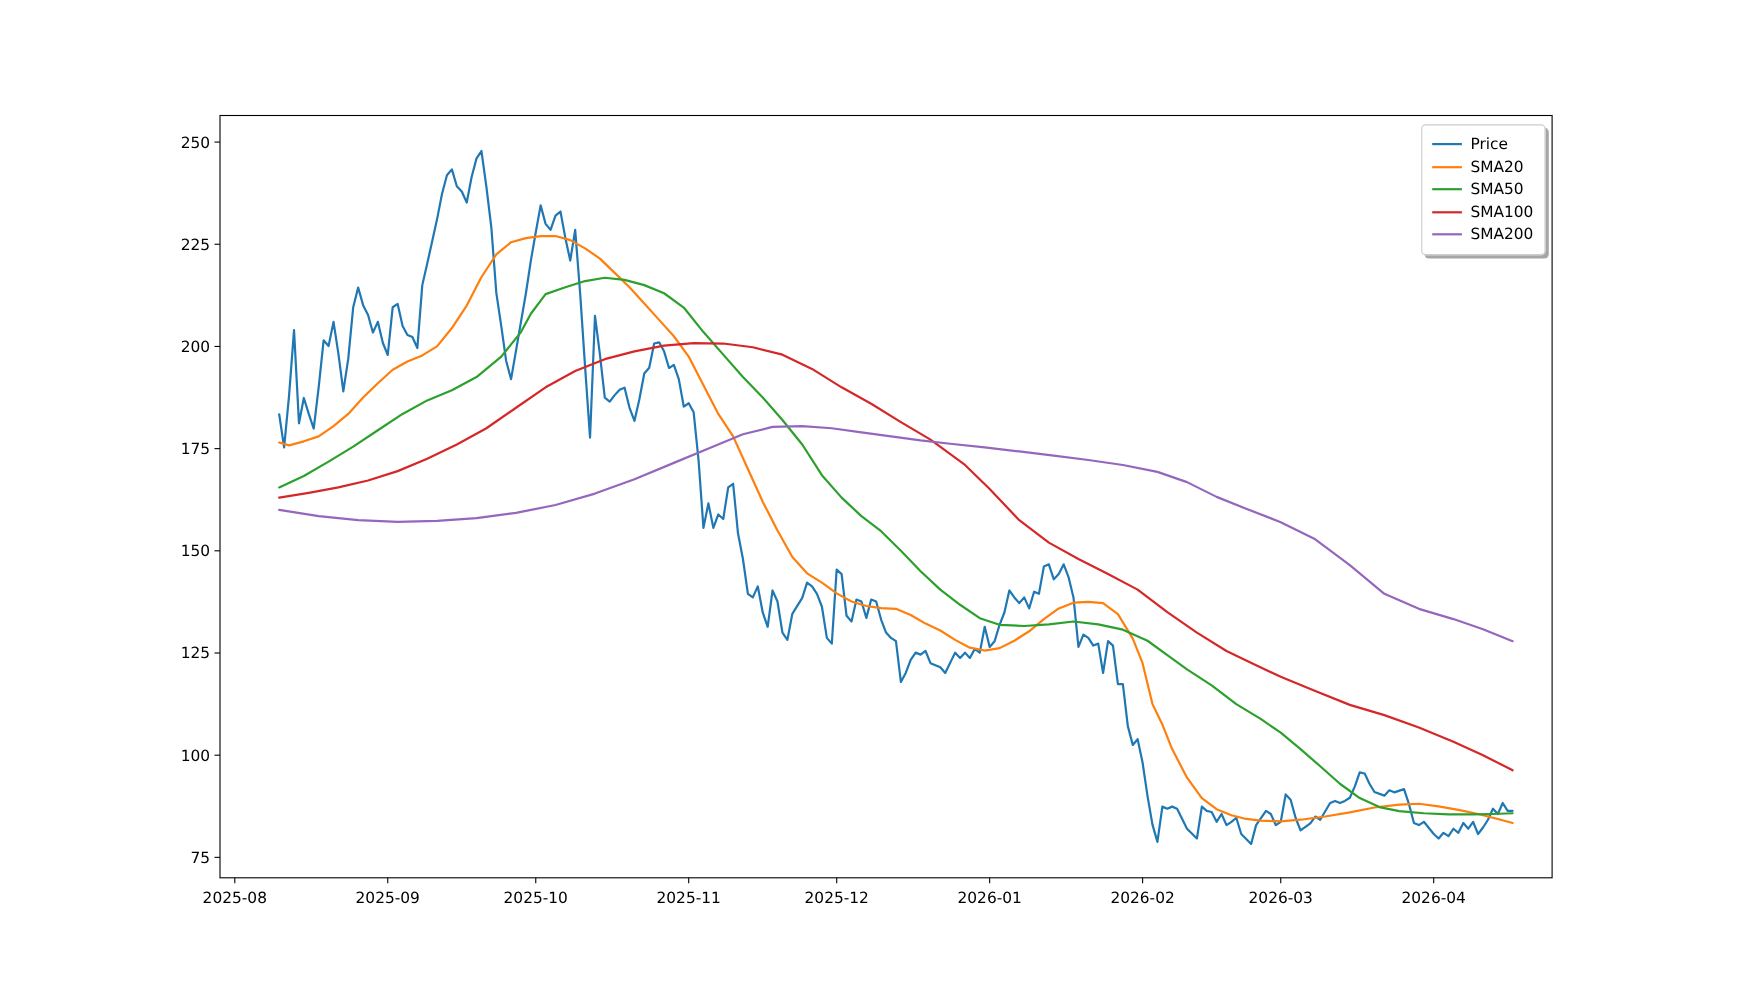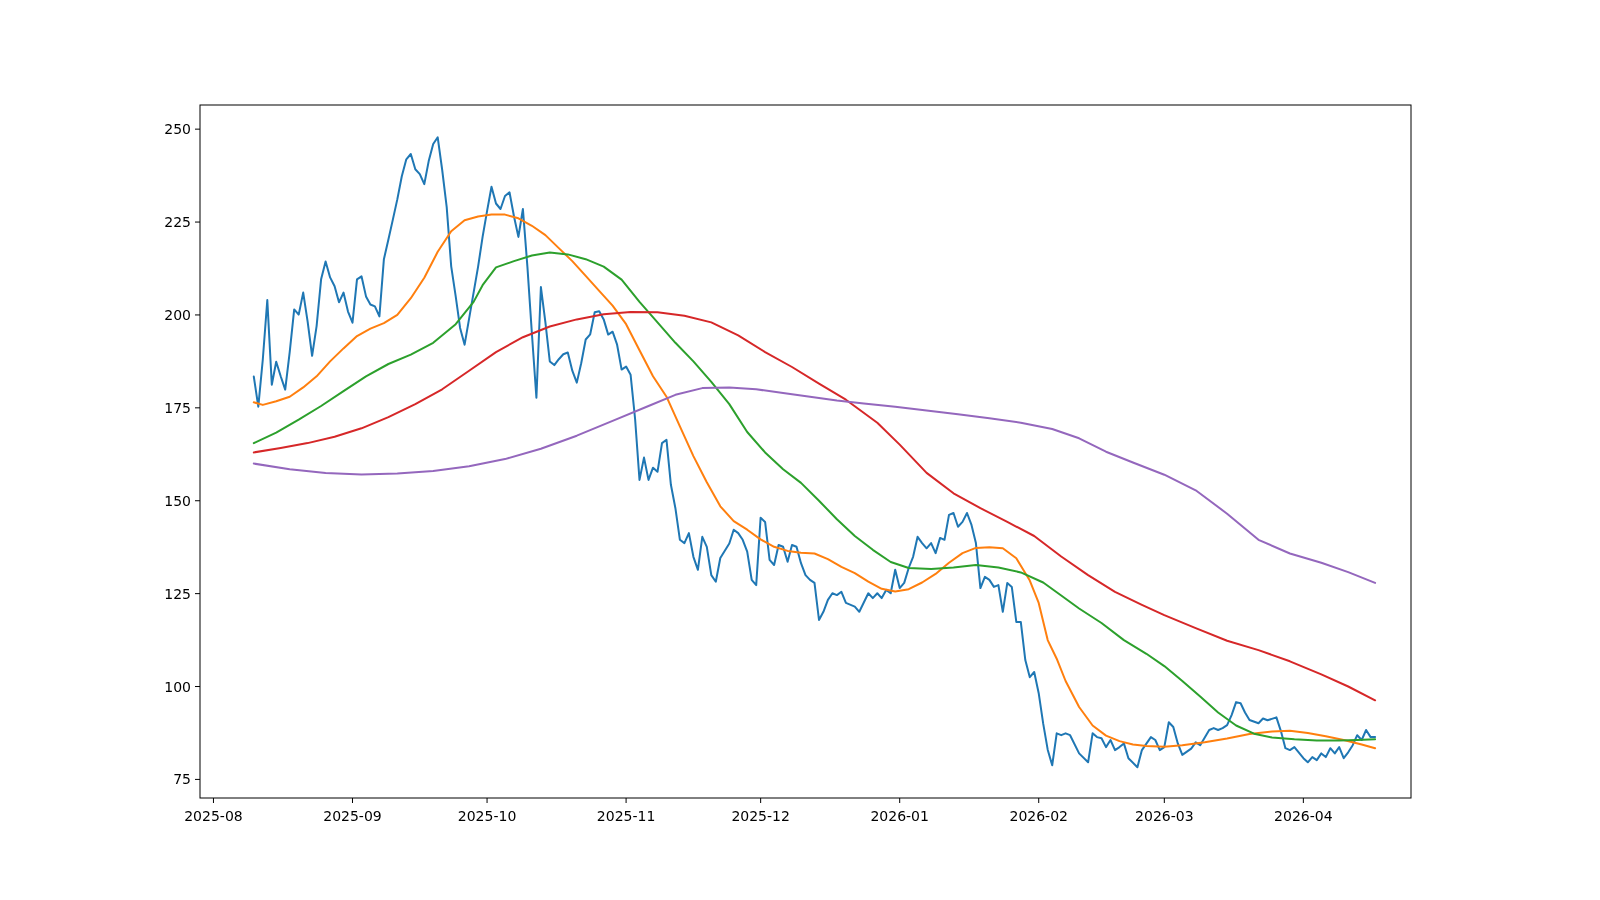--- a/index.html
+++ b/index.html
@@ -91,13 +91,35 @@
           <rect x="200" y="105" width="1211" height="693"></rect>
         </clipPath>
       </defs>
       <polyline points="253.8,376.6 258.3,406.7 262.8,359.5 267.3,300.1 271.8,384.8 276.2,361.8 280.7,376.3 285.2,389.6 289.7,352.1 294.2,309.4 298.7,314.6 303.2,292.6 307.6,321.3 312.1,355.8 316.6,326.1 321.1,279.3 325.6,261.4 330.1,277.4 334.6,286.3 339.0,302.3 343.5,292.6 348.0,311.6 352.5,322.7 357.0,279.3 361.5,276.3 366.0,296.4 370.4,304.5 374.9,306.4 379.4,316.4 383.9,259.2 388.4,239.5 392.9,219.4 397.3,199.4 401.8,176.3 406.3,159.3 410.8,154.0 415.3,169.3 419.8,174.1 424.3,184.1 428.7,161.1 433.2,144.0 437.7,137.3 442.2,170.0 446.7,207.2 451.2,266.3 455.7,296.4 460.1,327.9 464.6,344.7 469.1,318.7 473.6,292.6 478.1,266.6 482.6,236.9 487.1,210.9 491.5,186.7 496.0,203.5 500.5,209.0 505.0,196.0 509.5,192.3 514.0,216.5 518.4,236.9 522.9,209.0 527.4,266.6 531.9,333.5 536.4,397.8 540.9,287.1 545.4,322.4 549.8,361.4 554.3,365.1 558.8,359.2 563.3,354.3 567.8,352.5 572.3,370.7 576.8,382.6 581.2,363.2 585.7,339.5 590.2,334.3 594.7,312.3 599.2,311.2 603.7,319.4 608.2,334.6 612.6,331.7 617.1,344.7 621.6,369.6 626.1,366.6 630.6,374.8 635.1,419.0 639.5,479.9 644.0,457.6 648.5,479.9 653.0,467.7 657.5,471.8 662.0,443.1 666.5,439.8 670.9,484.8 675.4,508.2 679.9,539.8 684.4,543.1 688.9,533.1 693.4,556.8 697.9,569.8 702.3,536.8 706.8,546.8 711.3,575.1 715.8,581.7 720.3,558.0 729.3,543.5 733.7,529.7 738.2,533.1 742.7,539.8 747.2,551.6 751.7,579.9 756.2,585.1 760.6,517.8 765.1,521.9 769.6,559.8 774.1,565.0 778.6,545.0 783.1,546.8 787.6,561.7 792.0,545.0 796.5,546.8 801.0,563.2 805.5,575.1 810.0,579.9 814.5,582.9 819.0,620.0 823.4,611.8 827.9,599.9 832.4,593.3 836.9,595.1 841.4,591.8 845.9,602.9 854.8,606.6 859.3,611.8 868.3,593.3 872.8,598.1 877.3,593.3 881.7,598.1 886.2,589.9 890.7,593.3 895.2,569.8 899.7,588.1 904.2,582.9 908.7,568.0 913.1,556.8 917.6,536.8 922.1,543.1 926.6,548.3 931.1,543.1 935.6,553.1 940.1,537.9 944.5,539.8 949.0,514.9 953.5,513.0 958.0,526.7 962.5,521.9 967.0,513.0 971.5,524.9 975.9,543.1 980.4,588.1 984.9,576.9 989.4,579.9 993.9,586.9 998.4,585.1 1002.8,611.8 1007.3,582.9 1011.8,586.9 1016.3,621.9 1020.8,621.9 1025.3,660.1 1029.8,677.2 1034.2,672.0 1038.7,693.2 1043.2,723.7 1047.7,749.7 1052.2,765.3 1056.7,733.3 1061.2,735.2 1065.6,733.3 1070.1,735.2 1079.1,753.4 1088.1,762.3 1092.6,733.3 1097.0,737.1 1101.5,738.2 1106.0,747.1 1110.5,740.0 1115.0,750.1 1119.5,747.1 1123.9,743.4 1128.4,758.2 1137.4,767.2 1141.9,750.1 1150.9,737.1 1155.3,740.0 1159.8,750.1 1164.3,747.1 1168.8,722.2 1173.3,727.0 1177.8,743.4 1182.3,754.9 1191.2,748.6 1195.7,742.3 1200.2,745.2 1209.2,730.0 1213.7,728.1 1218.1,730.0 1222.6,728.1 1227.1,725.2 1231.6,715.1 1236.1,702.1 1240.6,703.2 1245.0,712.5 1249.5,720.0 1258.5,723.3 1263.0,718.5 1267.5,720.3 1276.4,717.4 1280.9,731.1 1285.4,748.2 1289.9,750.1 1294.4,747.1 1303.4,758.2 1307.8,762.3 1312.3,757.1 1316.8,760.1 1321.3,753.4 1325.8,757.1 1330.3,748.2 1334.8,753.4 1339.2,747.1 1343.7,758.2 1348.2,752.3 1352.7,745.2 1357.2,735.2 1361.7,740.0 1366.1,730.0 1370.6,737.1 1375.1,737.1" fill="none" stroke="#1f77b4" stroke-width="2" stroke-linejoin="round" stroke-linecap="round" clip-path="url(#plotclip)"></polyline>
       <polyline points="253.8,402.3 262.8,404.9 276.2,401.2 289.7,396.7 303.2,387.4 316.6,376.3 330.1,361.4 343.5,348.4 357.0,336.1 370.4,328.7 383.9,323.1 397.3,314.9 410.8,298.2 424.3,277.8 437.7,251.8 451.2,231.3 464.6,220.2 478.1,216.5 491.5,214.6 505.0,214.6 518.4,218.3 531.9,225.8 545.4,235.1 558.8,248.1 572.3,261.1 585.7,275.9 599.2,290.8 612.6,305.7 626.1,324.2 639.5,350.2 653.0,376.3 666.5,396.7 679.9,426.4 693.4,456.1 706.8,482.2 720.3,506.3 733.7,521.2 747.2,529.7 760.6,539.4 774.1,546.8 787.6,550.9 801.0,552.8 814.5,553.5 827.9,559.1 841.4,566.9 854.8,573.2 868.3,581.7 881.7,588.8 895.2,591.4 908.7,589.2 922.1,582.5 935.6,573.9 949.0,562.8 962.5,553.1 975.9,547.9 989.4,547.2 1002.8,548.3 1016.3,558.3 1029.8,580.6 1038.7,602.9 1047.7,640.1 1056.7,658.7 1065.6,681.0 1079.1,707.0 1092.6,725.5 1106.0,735.6 1119.5,741.1 1132.9,744.5 1146.4,746.0 1164.3,746.7 1182.3,745.2 1204.7,742.3 1227.1,738.5 1249.5,734.1 1272.0,731.5 1289.9,730.7 1307.8,733.0 1325.8,736.3 1343.7,740.0 1361.7,744.5 1375.1,748.2" fill="none" stroke="#ff7f0e" stroke-width="2" stroke-linejoin="round" stroke-linecap="round" clip-path="url(#plotclip)"></polyline>
       <polyline points="253.8,443.1 276.2,432.7 298.7,419.7 321.1,406.0 343.5,391.1 366.0,376.3 388.4,364.0 410.8,354.7 433.2,342.8 455.7,324.2 473.6,301.9 482.6,285.2 496.0,267.4 514.0,261.1 531.9,255.5 549.8,252.5 567.8,254.4 585.7,259.2 603.7,266.6 621.6,279.6 639.5,301.9 657.5,322.4 675.4,342.8 693.4,361.4 711.3,381.8 729.3,404.1 747.2,432.0 765.1,452.4 783.1,469.2 801.0,482.9 819.0,500.7 836.9,519.3 854.8,536.0 872.8,549.8 890.7,562.0 908.7,568.0 931.1,569.1 953.5,567.6 975.9,565.0 998.4,567.6 1020.8,572.4 1043.2,582.5 1061.2,595.5 1079.1,608.5 1101.5,623.0 1123.9,640.1 1146.4,653.8 1164.3,666.1 1182.3,681.0 1200.2,696.6 1218.1,712.5 1236.1,725.5 1254.0,733.7 1272.0,737.4 1294.4,739.3 1316.8,740.4 1339.2,740.4 1357.2,740.0 1375.1,739.3" fill="none" stroke="#2ca02c" stroke-width="2" stroke-linejoin="round" stroke-linecap="round" clip-path="url(#plotclip)"></polyline>
       <polyline points="253.8,452.4 280.7,448.0 307.6,443.1 334.6,436.8 361.5,428.3 388.4,417.1 415.3,404.1 442.2,389.3 469.1,370.7 496.0,352.1 522.9,337.2 549.8,326.5 576.8,319.4 603.7,314.2 630.6,312.0 657.5,312.3 684.4,315.7 711.3,322.4 738.2,335.4 765.1,352.1 792.0,367.0 819.0,383.7 845.9,399.7 877.3,422.7 899.7,444.6 926.6,472.9 953.5,493.3 980.4,508.2 1007.3,521.9 1034.2,536.0 1061.2,556.5 1088.1,575.1 1115.0,591.8 1141.9,604.8 1164.3,615.2 1195.7,628.2 1227.1,640.8 1258.5,650.1 1289.9,661.3 1321.3,674.3 1348.2,686.5 1375.1,700.3" fill="none" stroke="#d62728" stroke-width="2" stroke-linejoin="round" stroke-linecap="round" clip-path="url(#plotclip)"></polyline>
       <polyline points="253.8,463.6 289.7,469.2 325.6,472.9 361.5,474.4 397.3,473.6 433.2,471.0 469.1,466.2 505.0,459.1 540.9,448.7 576.8,435.7 612.6,420.8 648.5,406.0 675.4,394.8 702.3,388.1 729.3,387.4 756.2,389.3 783.1,393.0 810.0,396.7 836.9,400.4 863.8,403.4 895.2,406.7 926.6,410.4 958.0,414.2 989.4,418.2 1020.8,422.7 1052.2,429.0 1079.1,438.3 1106.0,451.7 1132.9,462.5 1164.3,474.7 1195.7,490.3 1227.1,513.7 1258.5,539.8 1289.9,553.5 1321.3,562.8 1348.2,572.1 1375.1,582.9" fill="none" stroke="#9467bd" stroke-width="2" stroke-linejoin="round" stroke-linecap="round" clip-path="url(#plotclip)"></polyline>
       <rect x="200" y="105" width="1211" height="693" fill="none" stroke="#000000" stroke-width="1"></rect>
     </svg>
+  <div id="legend">
+      <div class="legend-row">
+        <span class="legend-line" style="background: rgb(31, 119, 180);"></span>
+        <span class="legend-label">Price</span>
+      </div>
+      <div class="legend-row">
+        <span class="legend-line" style="background: rgb(255, 127, 14);"></span>
+        <span class="legend-label">SMA20</span>
+      </div>
+      <div class="legend-row">
+        <span class="legend-line" style="background: rgb(44, 160, 44);"></span>
+        <span class="legend-label">SMA50</span>
+      </div>
+      <div class="legend-row">
+        <span class="legend-line" style="background: rgb(214, 39, 40);"></span>
+        <span class="legend-label">SMA100</span>
+      </div>
+      <div class="legend-row">
+        <span class="legend-line" style="background: rgb(148, 103, 189);"></span>
+        <span class="legend-label">SMA200</span>
+      </div>
+    </div>
 </div>
 
 </body></html>

